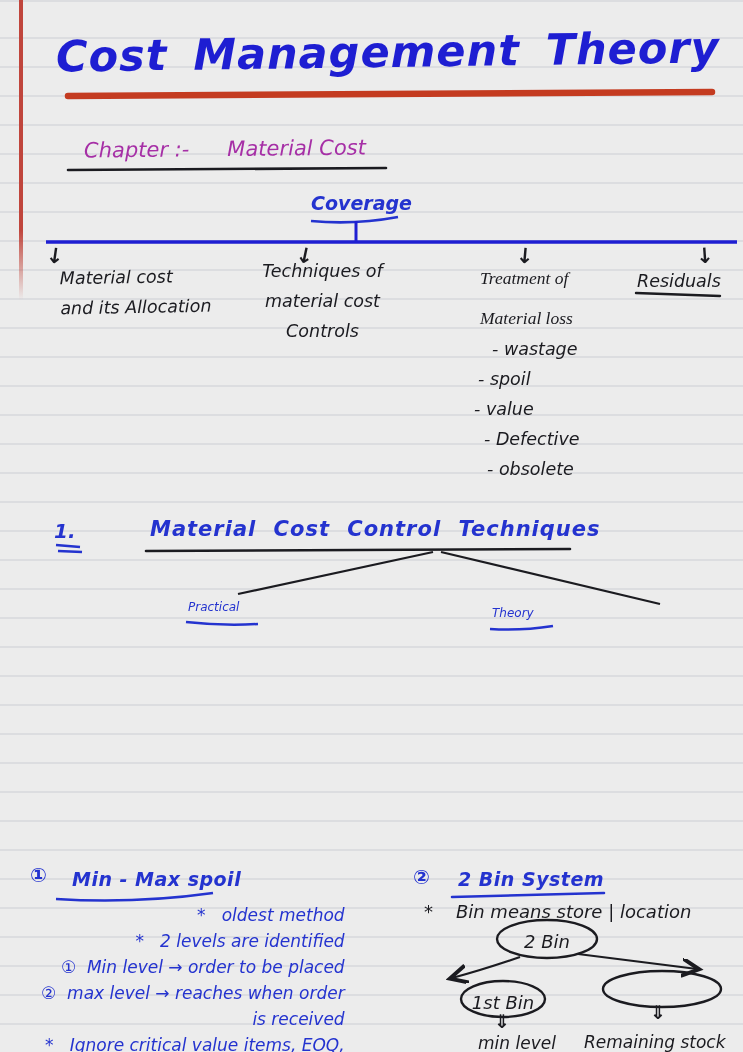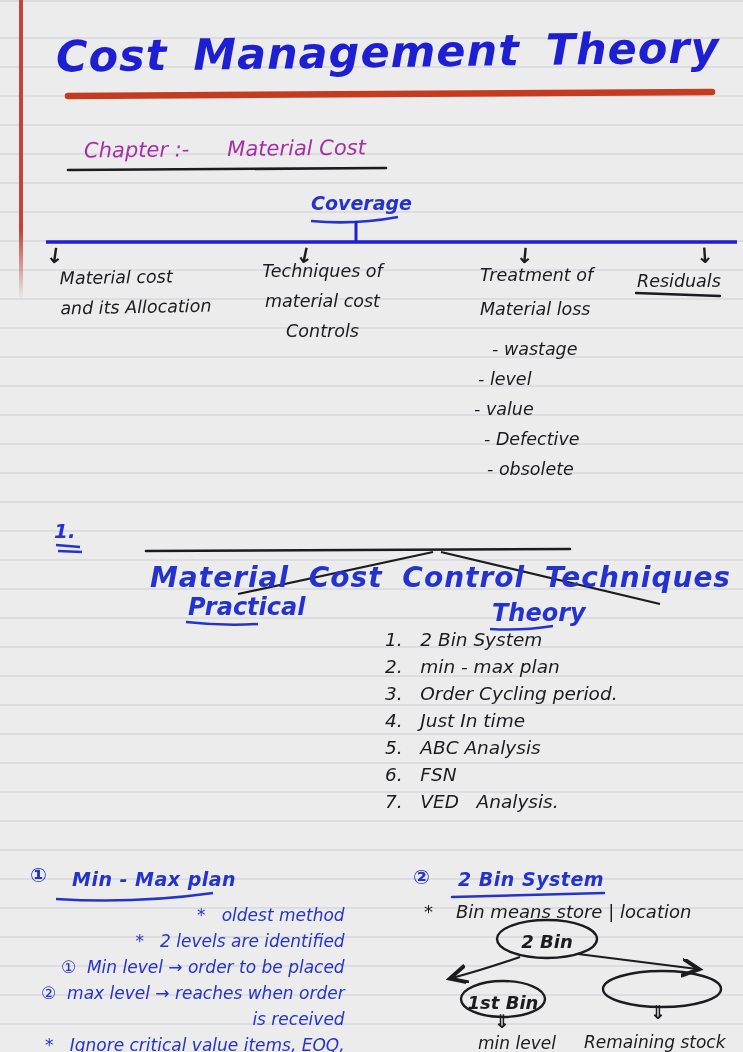--- a/index.html
+++ b/index.html
@@ -25,29 +25,29 @@
   .margin-line{
     left:19px;top:0;width:4px;height:300px;
     background:linear-gradient(to bottom,#c0453c 0,#c0453c 230px,rgba(192,69,60,0) 300px);
   }
   .chapter{left:84px;top:136px;font-size:21px;display:flex;gap:38px;transform:rotate(-0.6deg);}
   .coverage{left:311px;top:190px;font-size:19px;font-weight:600;}
   .branch{font-size:17.5px;line-height:30px;}
   .arrow-glyph{font-size:21px;font-weight:700;color:#1b1b20;line-height:1;}
   .sec-num{left:54px;top:518px;font-size:20px;font-weight:600;}
   .sec-title{
-    left:150px;top:516px;font-size:28px;font-weight:600;
-    letter-spacing:1px;word-spacing:9px;white-space:nowrap;margin-top:48px;
+    left:150px;top:516px;font-size:21px;font-weight:600;
+    letter-spacing:1px;word-spacing:9px;white-space:nowrap;
   }
-  .fork-label{font-size:24px;font-weight:700;}
+  .fork-label{font-size:12px;font-weight:400;}
   .list{font-size:18.5px;line-height:27px;}
   .note-head-num{font-size:20px;font-weight:600;}
   .note-head{font-size:19px;font-weight:600;letter-spacing:.5px;}
   .points{font-size:17px;line-height:26px;}
-  .node-label{font-size:18px;text-align:center;font-weight:700;white-space:nowrap;}
+  .node-label{font-size:18px;text-align:center;font-weight:400;white-space:nowrap;}
   .caption{font-size:17px;white-space:nowrap;}
   .dd-arrow{font-size:19px;font-weight:700;}
   svg{pointer-events:none;}
 </style>
 </head>
 <body>
 
 <div class="page">
 
   <svg class="abs" style="left:0;top:0;" width="743" height="1052" viewBox="0 0 743 1052">
@@ -102,51 +102,42 @@
   <span class="abs arrow-glyph" style="left:46px;top:246px;transform:rotate(8deg);">↓</span>
   <span class="abs arrow-glyph" style="left:296px;top:246px;transform:rotate(12deg);">↓</span>
   <span class="abs arrow-glyph" style="left:516px;top:246px;transform:rotate(5deg);">↓</span>
   <span class="abs arrow-glyph" style="left:696px;top:246px;transform:rotate(-4deg);">↓</span>
 
   <div class="abs hw black branch" style="left:60px;top:262px;transform:rotate(-1deg);">Material cost
 and its Allocation</div>
   <div class="abs hw black branch" style="left:250px;top:256px;width:145px;text-align:center;">Techniques of
 material cost
 Controls</div>
-  <div class="abs hw black branch" style="left:480px;top:258px;line-height:34px;">Treatment of
+  <div class="abs hw black branch" style="left:480px;top:258px;line-height:40px;font-family:Liberation Serif, serif;">Treatment of
 Material loss</div>
   <div class="abs hw black branch" style="left:637px;top:266px;">Residuals</div>
 
   <div class="abs" style="left:492px;top:334px;">
     <div class="hw black branch">- wastage</div>
-    <div class="hw black branch" style="margin-left:-14px;">- level</div>
+    <div class="hw black branch" style="margin-left:-14px;">- spoil</div>
     <div class="hw black branch" style="margin-left:-18px;">- value</div>
     <div class="hw black branch" style="margin-left:-8px;">- Defective</div>
     <div class="hw black branch" style="margin-left:-5px;">- obsolete</div>
   </div>
 
   <div class="abs hw blue sec-num">1.</div>
   <div class="abs hw blue sec-title">Material Cost Control Techniques</div>
 
   <div class="abs hw blue fork-label" style="left:188px;top:594px;">Practical</div>
   <div class="abs hw blue fork-label" style="left:492px;top:600px;">Theory</div>
 
 
-  <div class="abs" style="left:385px;top:626px;">
-    <div class="hw black list">1.   2 Bin System</div>
-    <div class="hw black list">2.   min - max plan</div>
-    <div class="hw black list">3.   Order Cycling period.</div>
-    <div class="hw black list">4.   Just In time</div>
-    <div class="hw black list">5.   ABC Analysis</div>
-    <div class="hw black list">6.   FSN</div>
-    <div class="hw black list">7.   VED   Analysis.</div>
-  </div>
 
   <span class="abs hw blue note-head-num" style="left:30px;top:862px;">①</span>
-  <div class="abs hw blue note-head" style="left:72px;top:866px;">Min - Max plan</div>
+  <div class="abs hw blue note-head" style="left:72px;top:866px;">Min - Max spoil</div>
   <div class="abs" style="left:14px;top:902px;">
     <div class="hw blue points">*   oldest method</div>
     <div class="hw blue points">*   2 levels are identified</div>
     <div class="hw blue points">     ①  Min level → order to be placed</div>
     <div class="hw blue points">     ②  max level → reaches when order
            is received</div>
     <div class="hw blue points">*   Ignore critical value items, EOQ,</div>
   </div>
 
   <span class="abs hw blue note-head-num" style="left:413px;top:864px;">②</span>

